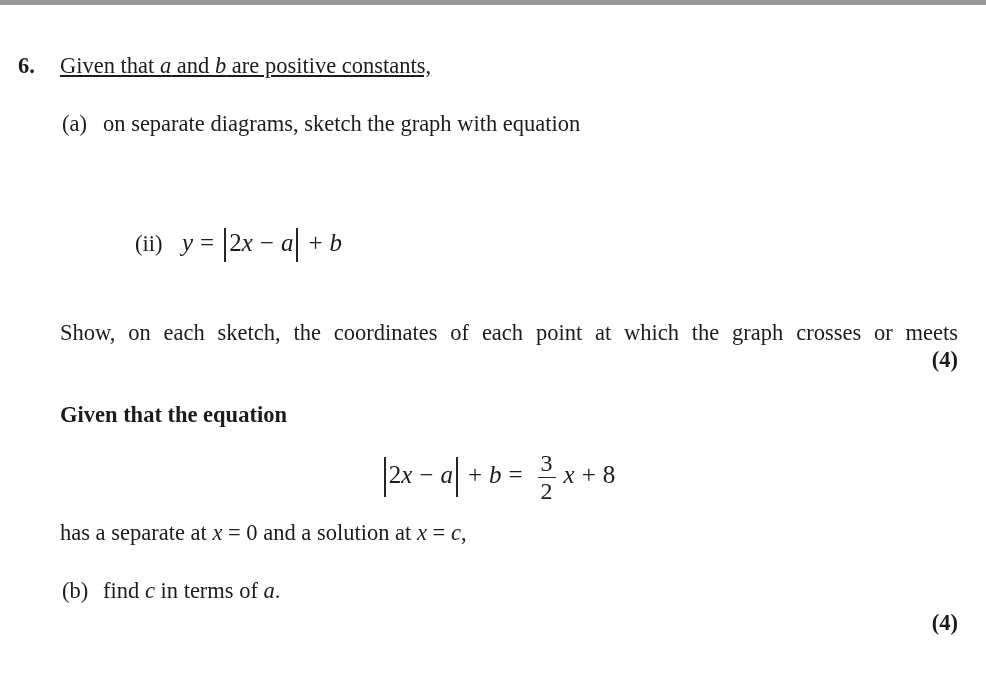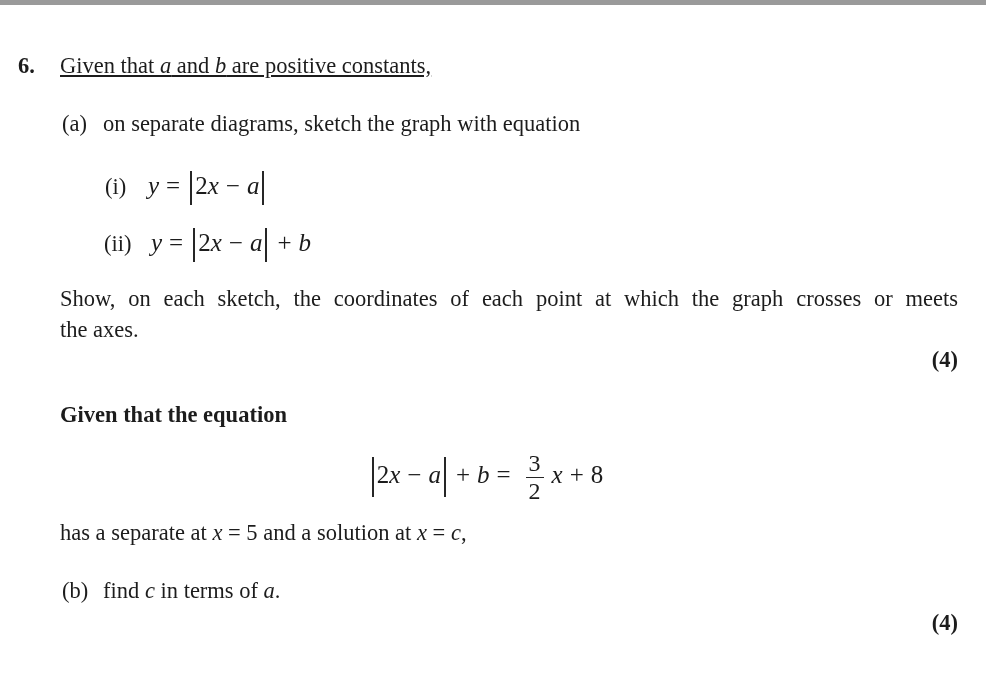--- a/index.html
+++ b/index.html
@@ -4,70 +4,68 @@
 <style>
   html,body{margin:0;padding:0;background:#ffffff;}
   .page{position:relative;width:986px;height:691px;background:#ffffff;overflow:hidden;
         font-family:"Liberation Serif",serif;color:#1c1c1c;}
   .topbar{position:absolute;top:0;left:0;width:986px;height:5px;background:#9a9a9a;}
   .abs{position:absolute;font-size:22.5px;line-height:28px;white-space:nowrap;}
   .bold{font-weight:bold;}
   .var{font-style:italic;}
   .op{margin:0 7px;}
   .lab{display:inline-block;font-size:22.5px;width:43px;}
-  #eqii .lab{width:47px;}
+  #eqii .lab{width:47px;margin-left:31px;}
   .eqline{font-size:25px;line-height:40px;}
   .vbar{display:inline-block;vertical-align:middle;width:2px;height:34px;background:#262626;margin:0 3px;}
   .vbar.lg{height:40px;}
   .frac{display:inline-block;vertical-align:middle;margin:0 8px;text-align:center;line-height:normal;}
   .fnum,.fden{display:block;font-size:24px;line-height:27px;padding:0 3px;}
   .fden{border-top:1.6px solid #262626;}
   #qnum{top:52px;left:18px;}
   #qtext{top:52px;left:60px;text-decoration:underline;}
   #palabel{top:110px;left:62px;}
   #patext{top:110px;left:103px;}
   #eqi{top:166px;left:105px;}
   #eqii{top:223px;left:104px;}
   #showpara{top:284px;left:60px;width:898px;font-size:22.5px;line-height:30.5px;white-space:normal;}
-  #showpara .justline{text-align:justify;text-align-last:justify;}
+  #showpara .justline{text-align:justify;text-align-last:justify;margin-top:34px;}
   #marksa{top:346px;right:28px;}
   #givenline{top:401px;left:60px;font-weight:bold;}
-  #dispeq{top:439px;left:0;width:972px;text-align:center;font-size:25px;line-height:72px;white-space:nowrap;}
+  #dispeq{top:439px;left:12px;width:972px;text-align:center;font-size:25px;line-height:72px;white-space:nowrap;}
   #solline{top:519px;left:60px;}
   #pblabel{top:577px;left:62px;}
   #pbtext{top:577px;left:103px;text-align:right;}
   #marksb{top:609px;right:28px;}
 </style>
 </head>
 <body>
 
 <div class="page">
   <div class="topbar"></div>
 
   <div id="qnum" class="abs bold">6.</div>
 
   <div id="qtext" class="abs"><span>Given that </span><span class="var">a</span><span> and </span><span class="var">b</span><span> are positive constants,</span></div>
 
   <div id="palabel" class="abs">(a)</div>
   <div id="patext" class="abs">on separate diagrams, sketch the graph with equation</div>
 
-  <div id="eqi" class="abs eqline"><span class="lab">(i)</span><span class="var">y</span><span class="op">=</span><span class="vbar"></span><span>2</span><span class="var">x</span><span class="op">−</span><span class="var">a</span><span class="vbar"></span></div>
 
   <div id="eqii" class="abs eqline"><span class="lab">(ii)</span><span class="var">y</span><span class="op">=</span><span class="vbar"></span><span>2</span><span class="var">x</span><span class="op">−</span><span class="var">a</span><span class="vbar"></span><span class="op">+</span><span class="var">b</span></div>
 
   <div id="showpara" class="abs">
     <div class="justline">Show, on each sketch, the coordinates of each point at which the graph crosses or meets</div>
-    <div>the axes.</div>
   </div>
 
   <div id="marksa" class="abs bold">(4)</div>
 
   <div id="givenline" class="abs">Given that the equation</div>
 
   <div id="dispeq" class="abs"><span class="vbar lg"></span><span>2</span><span class="var">x</span><span class="op">−</span><span class="var">a</span><span class="vbar lg"></span><span class="op">+</span><span class="var">b</span><span class="op">=</span><span class="frac"><span class="fnum">3</span><span class="fden">2</span></span><span class="var">x</span><span class="op">+</span><span>8</span></div>
 
-  <div id="solline" class="abs"><span>has a separate at </span><span class="var">x</span><span> = 5 and a solution at </span><span class="var">x</span><span> = </span><span class="var">c</span><span>,</span></div>
+  <div id="solline" class="abs"><span>has a separate at </span><span class="var">x</span><span> = 0 and a solution at </span><span class="var">x</span><span> = </span><span class="var">c</span><span>,</span></div>
 
   <div id="pblabel" class="abs">(b)</div>
   <div id="pbtext" class="abs"><span>find </span><span class="var">c</span><span> in terms of </span><span class="var">a</span><span>.</span></div>
 
   <div id="marksb" class="abs bold">(4)</div>
 </div>
 
 </body></html>

